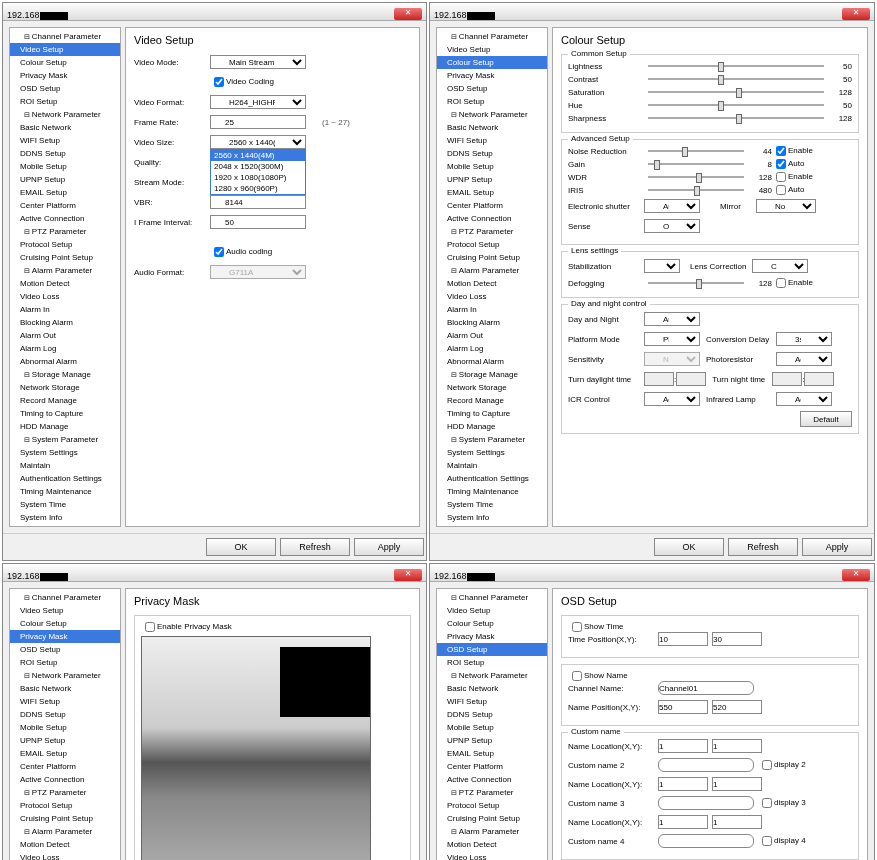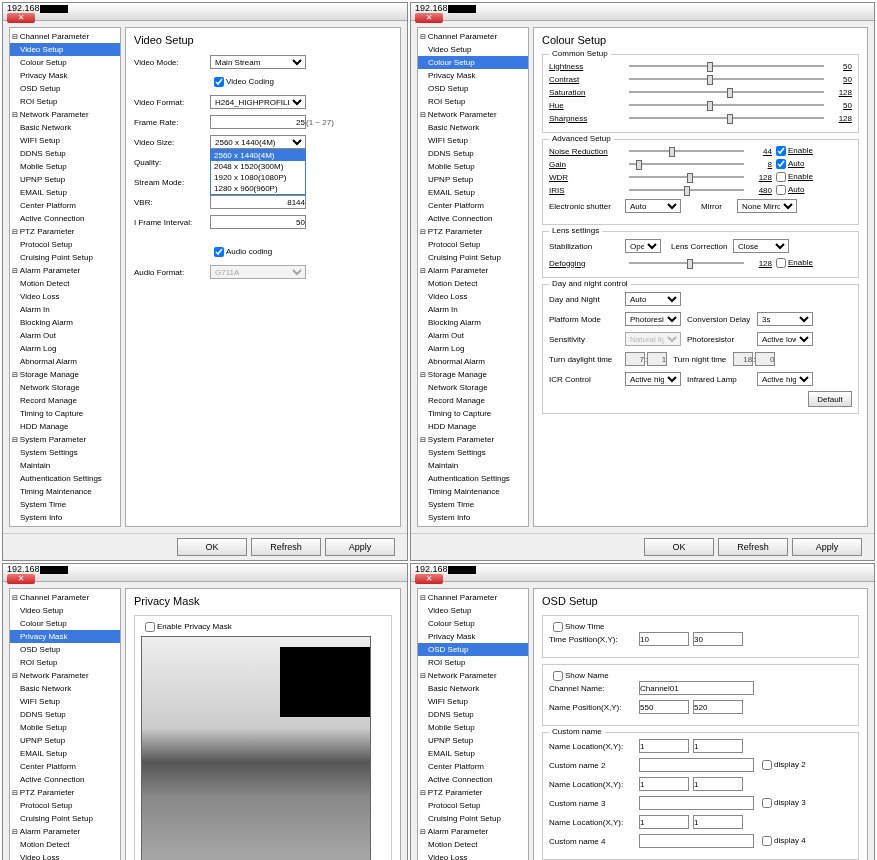--- a/index.html
+++ b/index.html
@@ -1,61 +1,61 @@
 <!DOCTYPE html>
 <html><head>
 <meta charset="utf-8">
 <style>
 * { box-sizing: border-box; margin: 0; padding: 0; }
 body { font-family: Tahoma, Arial, sans-serif; font-size: 8px; background: #fff; }
 .grid { display: grid; grid-template-columns: 1fr 1fr; grid-template-rows: 1fr 1fr; width: 877px; height: 860px; gap: 2px; padding: 2px; }
 .window { border: 1px solid #888; background: #f0f0f0; display: flex; flex-direction: column; position: relative; }
-.titlebar { background: linear-gradient(#fff,#ddd); height: 18px; display: flex; align-items: flex-start; padding: 0 4px; border-bottom: 1px solid #aaa; flex-direction: column; }
+.titlebar { background: linear-gradient(#fff,#ddd); height: 18px; display: flex; align-items: flex-end; padding: 0 4px; border-bottom: 1px solid #aaa; }
 .titlebar .title-text { flex: 1; font-size: 9px; }
 .titlebar .redact { display: inline-block; width: 28px; height: 8px; background: #000; vertical-align: middle; }
 .close-btn { width: 28px; height: 12px; background: linear-gradient(#e77,#c22); color: #fff; text-align: center; line-height: 10px; border-radius: 2px; font-size: 8px; cursor: pointer; }
 .winbody { flex: 1; display: flex; padding: 6px; gap: 4px; overflow: hidden; }
 .tree { width: 112px; border: 1px solid #aaa; background: #fff; overflow-y: auto; font-size: 8px; padding: 2px 0; }
 .tree-node { padding: 1px 2px 1px 10px; white-space: nowrap; cursor: pointer; line-height: 11px; }
-.tree-parent { padding-left: 2px; color: #000; }
+.tree-parent { padding-left: 14px; color: #000; }
 .tree-parent::before { content: "⊟ "; font-size: 7px; }
 .tree-node.sel { background: #3a7ae0; color: #fff; }
 .content { flex: 1; border: 1px solid #aaa; background: #fff; padding: 6px 8px; overflow-y: auto; position: relative; }
 .content h3 { font-size: 11px; font-weight: normal; margin-bottom: 8px; }
 .fieldset { border: 1px solid #ccc; padding: 6px; margin-bottom: 6px; position: relative; }
 .fieldset-label { position: absolute; top: -6px; left: 6px; background: #fff; padding: 0 3px; font-size: 8px; }
 .row { display: flex; align-items: center; margin-bottom: 4px; min-height: 16px; }
 .row label { width: 76px; font-size: 8px; }
-.row input[type=text], .row select { font-size: 8px; height: 14px; border: 1px solid #888; padding: 0 0; background: #fff; }
+.row input[type=text], .row select { font-size: 8px; height: 14px; border: 1px solid #888; padding: 0 14px; background: #fff; }
 .row select { width: 96px; }
-.row input[type=text] { width: 96px; text-align: right; }
+.row input[type=text] { width: 96px; }
 .row input.small { width: 42px; }
-.row .hint { margin-left: 0; font-size: 8px; color: #555; }
+.row .hint { margin-left: 16px; font-size: 8px; color: #555; }
 .dropdown-open { position: relative; }
 .dropdown-list { position: absolute; top: 14px; left: 0; width: 96px; border: 1px solid #3a7ae0; background: #fff; z-index: 10; }
 .dropdown-list div { padding: 1px 3px; font-size: 8px; }
 .dropdown-list div.hl { background: #3a7ae0; color: #fff; }
-.slider-row { display: flex; align-items: center; margin-bottom: 3px; text-decoration: underline; }
+.slider-row { display: flex; align-items: center; margin-bottom: 3px; }
 .slider-row label { width: 76px; font-size: 8px; }
 .slider-track { flex: 1; height: 10px; position: relative; margin: 0 4px; }
 .slider-track::before { content: ""; position: absolute; left: 0; right: 0; top: 4px; height: 2px; background: #aaa; }
 .slider-thumb { position: absolute; top: 1px; width: 6px; height: 10px; background: #ddd; border: 1px solid #666; }
 .slider-val { width: 24px; text-align: right; font-size: 8px; }
 .chk { margin-left: 4px; font-size: 8px; display: flex; align-items: flex-start; gap: 2px; }
 .chk input { width: 10px; height: 10px; }
-.btnbar { display: flex; justify-content: flex-end; gap: 4px; padding: 4px 12px; border-top: 1px solid #ccc; background: #f0f0f0; }
+.btnbar { display: flex; justify-content: flex-end; gap: 4px; padding: 4px 2px; border-top: 1px solid #ccc; background: #f0f0f0; }
 .btnbar button, .btn { width: 70px; height: 18px; font-size: 9px; background: linear-gradient(#fff,#e0e0e0); border: 1px solid #888; cursor: pointer; }
 .default-btn { text-align: right; margin-top: 4px; }
-.default-btn button { width: 44px; height: 16px; font-size: 8px; background: linear-gradient(#fff,#e0e0e0); border: 1px solid #888; }
+.default-btn button { width: 52px; height: 16px; font-size: 8px; background: linear-gradient(#fff,#e0e0e0); border: 1px solid #888; }
 .preview { width: 230px; height: 230px; border: 1px solid #666; background: linear-gradient(180deg,#eee 0%,#ccc 40%,#555 55%,#888 70%,#aaa 100%); position: relative; margin: 4px 0; }
 .preview .mask { position: absolute; top: 10px; right: 0; width: 90px; height: 70px; background: #000; }
 .osd-row { display: flex; align-items: center; margin-bottom: 5px; }
 .osd-row label { width: 90px; font-size: 8px; }
 .osd-row input[type=text] { width: 50px; height: 14px; font-size: 8px; border: 1px solid #888; margin-right: 4px; }
-.osd-row input.wide { width: 115px; }
+.osd-row input.wide { width: 96px; border-radius: 6px; }
 </style>
 </head>
 <body>
 
 <div class="grid">
 
 <div class="window">
   <div class="titlebar">
     <span class="title-text"><span>192.168</span><span class="redact"></span></span>
     <span class="close-btn">✕</span>
@@ -301,20 +301,24 @@
                 <input type="checkbox" style="">
                 <span>Auto</span>
               </label>
             </div>
         <div class="row">
               <label>Electronic shutter</label>
               <select style="width:56px"><option>Auto</option></select>
           <label style="width:36px;margin-left:20px">Mirror</label>
               <select style="width:60px"><option>None Mirror</option></select>
             </div>
+        <div class="row">
+              <label>Sense</label>
+              <select style="width:56px"><option>Outdoor</option></select>
+            </div>
       </div>
       <div class="fieldset">
             <span class="fieldset-label">Lens settings</span>
         <div class="row">
               <label>Stabilization</label>
               <select style="width:36px"><option>Open</option></select>
           <label style="width:62px;margin-left:10px">Lens Correction</label>
               <select style="width:56px"><option>Close</option></select>
             </div>
         <div class="slider-row">

